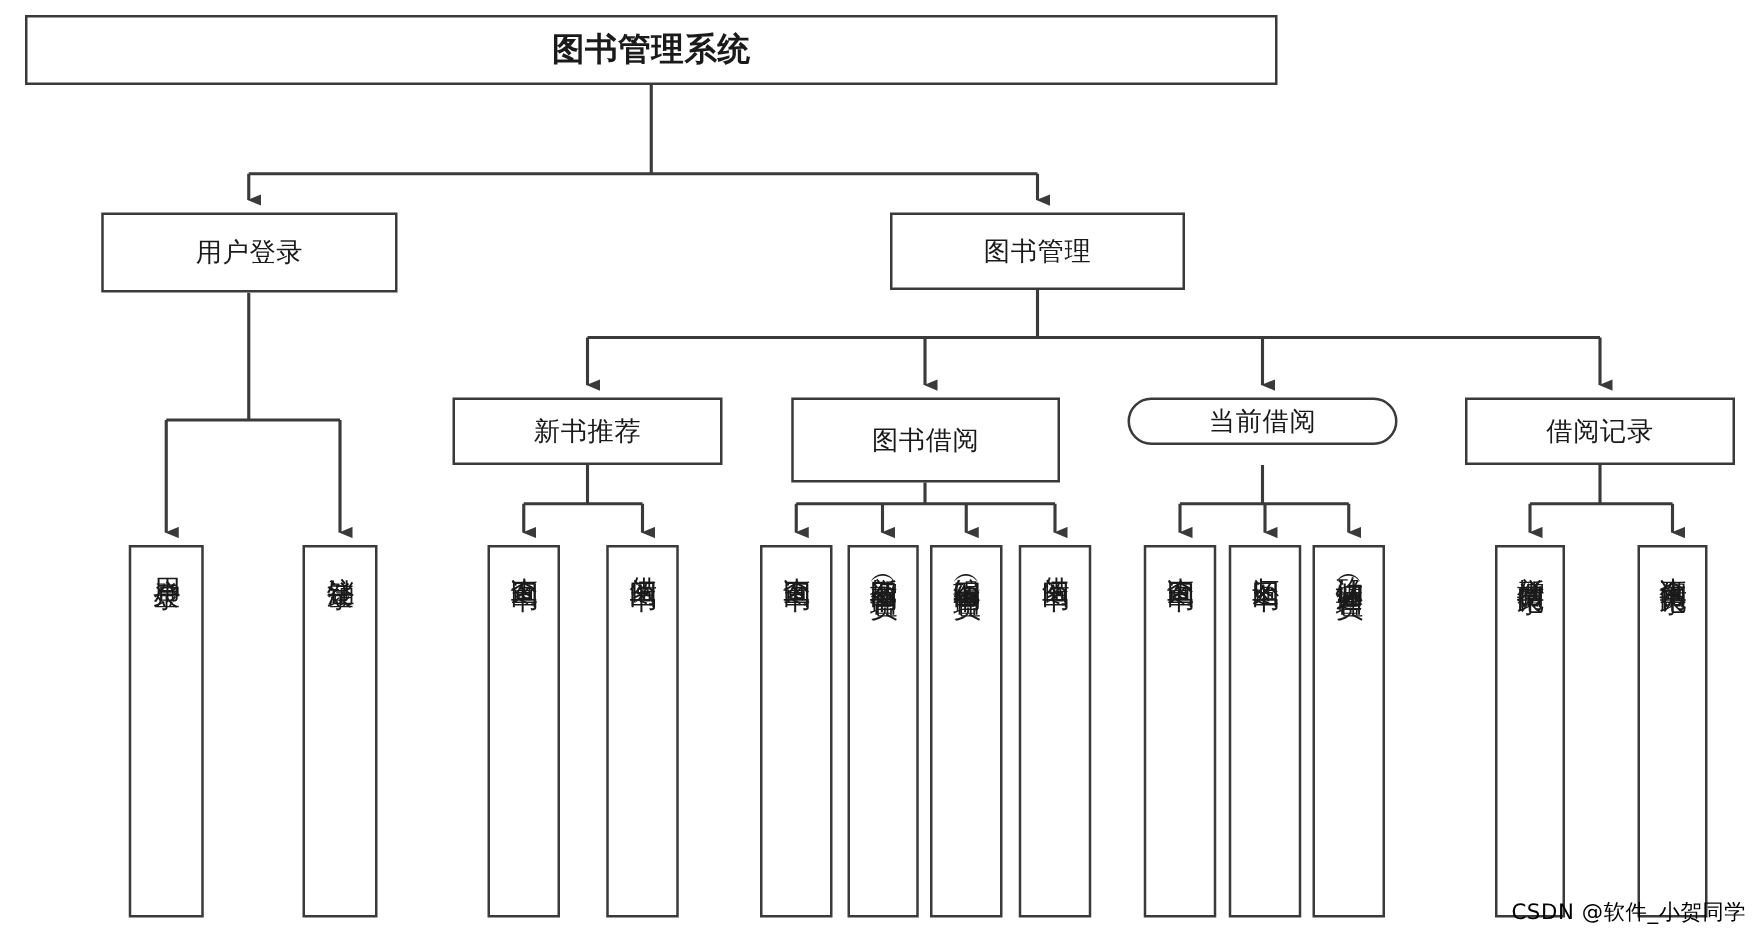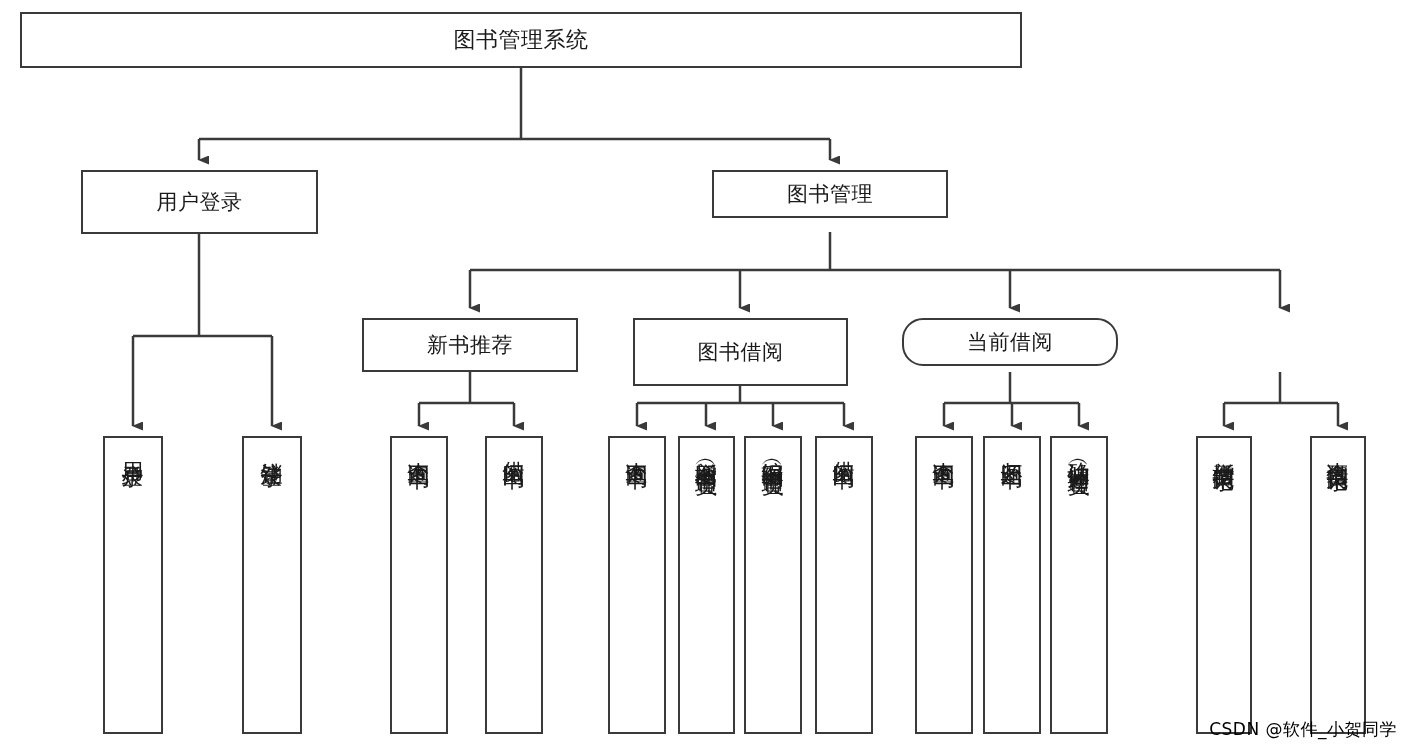--- a/index.html
+++ b/index.html
@@ -38,21 +38,22 @@
   .node .lbl {
     display: block;
     text-align: center;
     line-height: 1.18;
     letter-spacing: 0.5px;
   }
   .node.h .lbl {
     font-size: 21px;
   }
   .node.root .lbl {
-    font-size: 22px;
+    font-size: 26px;
+    font-weight: bold;
   }
   
   .node.v {
     align-items: flex-start;
     justify-content: center;
     padding-top: 6px;
   }
   .node.v .lbl {
     writing-mode: vertical-rl;
     text-orientation: upright;
@@ -128,36 +129,39 @@
   </svg>
 
   <div class="node root h" style="left:20px; top:12px; width:1002px; height:56px;">
     <span class="lbl">图书管理系统</span>
   </div>
 
   <div class="node h" style="left:81px; top:170px; width:237px; height:64px;">
     <span class="lbl">用户登录</span>
   </div>
 
-  <div class="node h" style="left:712px; top:170px; width:236px; height:48px;">
+  <div class="node h" style="left:712px; top:170px; width:236px; height:62px;">
     <span class="lbl">图书管理</span>
   </div>
 
   <div class="node h" style="left:362px; top:318px; width:216px; height:54px;align-items:center;">
     <span class="lbl">新书推荐</span>
   </div>
 
   <div class="node h" style="left:633px; top:318px; width:215px; height:68px;">
     <span class="lbl">图书借阅</span>
   </div>
 
-  <div class="node h" style="left:902px; top:318px; width:216px; height:48px;border-radius:21px;">
+  <div class="node h" style="left:902px; top:318px; width:216px; height:38px;border-radius:21px;">
     <span class="lbl">当前借阅</span>
   </div>
 
+  <div class="node h" style="left:1172px; top:318px; width:216px; height:54px;">
+    <span class="lbl">借阅记录</span>
+  </div>
 
   <div class="node v" style="left:103px; top:436px; width:60px; height:298px;">
     <span class="lbl">用户登录</span>
   </div>
 
   <div class="node v" style="left:242px; top:436px; width:60px; height:298px;">
     <span class="lbl">注销登录</span>
   </div>
 
   <div class="node v" style="left:390px; top:436px; width:58px; height:298px;">

